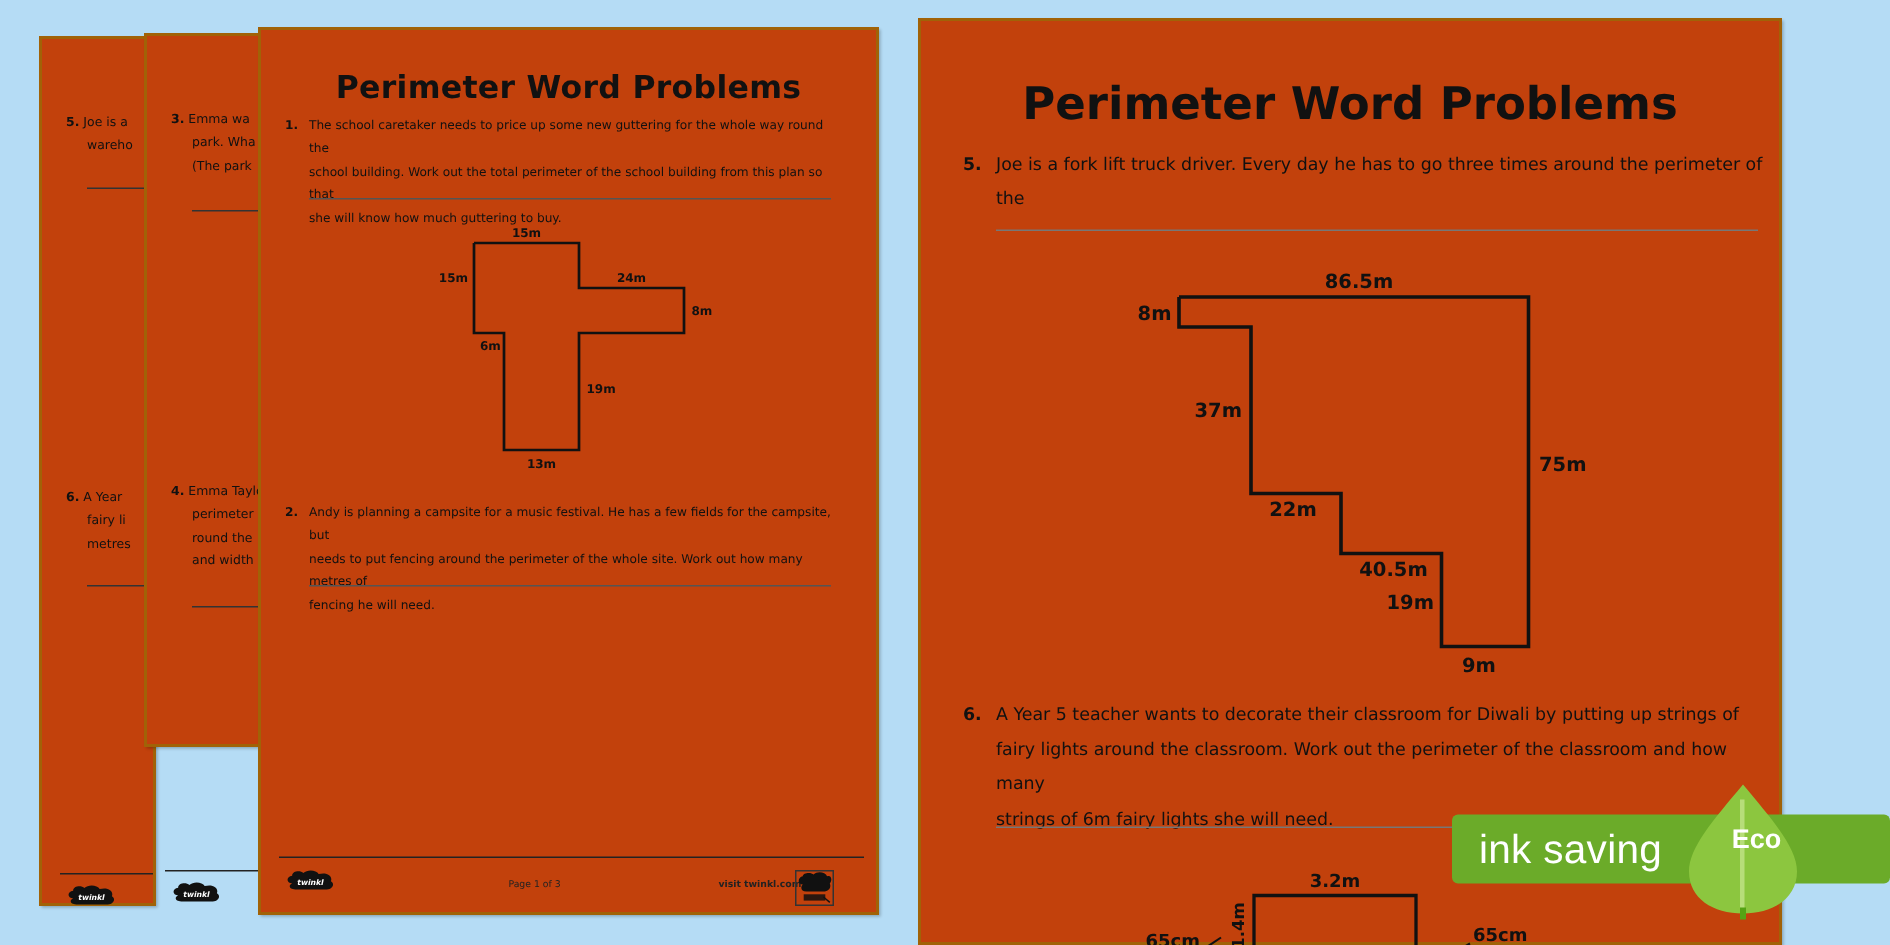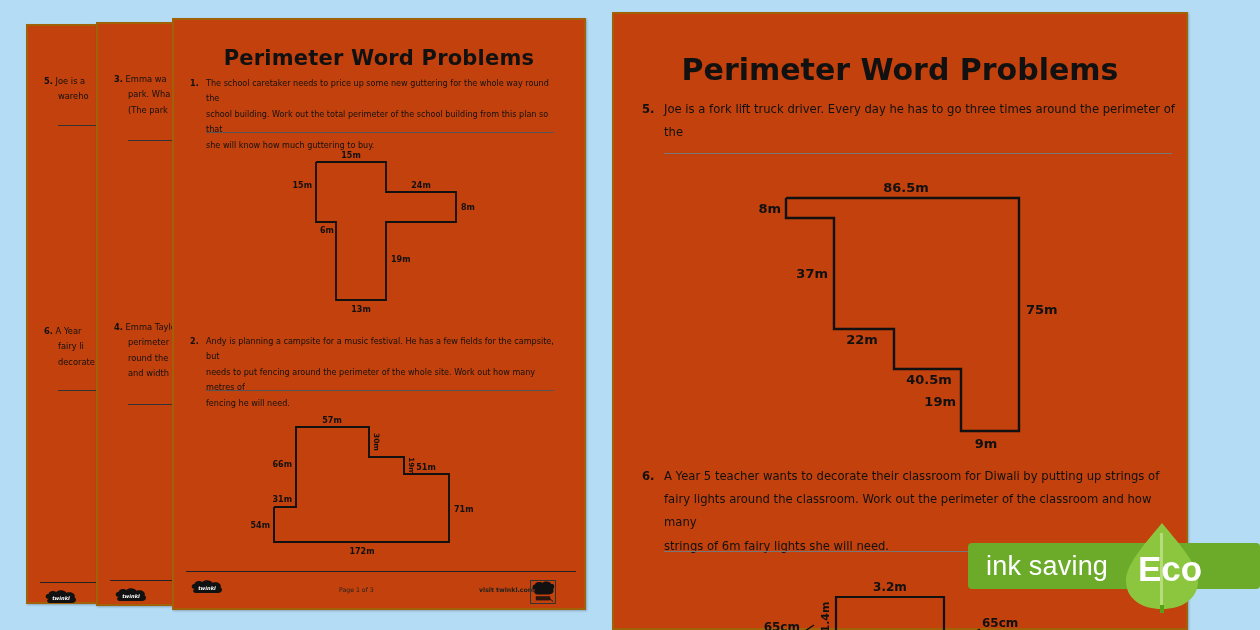--- a/index.html
+++ b/index.html
@@ -23,21 +23,21 @@
   .sheet {
     position: absolute;
     background: #c2410c;
     box-sizing: border-box;
     border: 2px solid #a16207;
     box-shadow: 1px 1px 2px rgba(0,0,0,0.25);
   }
 
   
   .sheet-p1 { left: 26px;  top: 24px; width: 78px;  height: 580px; z-index: 1; }
-  .sheet-p2 { left: 96px;  top: 22px; width: 82px;  height: 584px; z-index: 2; }
+  .sheet-p2 { left: 96px;  top: 22px; width: 82px;  height: 476px; z-index: 2; }
   .sheet-main-left { left: 172px; top: 18px; width: 414px; height: 592px; z-index: 3; }
   .sheet-main-right { left: 612px; top: 12px; width: 576px; height: 618px; z-index: 3; }
 
   .partial-body {
     position: absolute;
     left: 10px;
     right: -60px;
     top: 0;
     bottom: 0;
     overflow: hidden;
@@ -182,24 +182,24 @@
   .eco-leaf {
     position: absolute;
     left: 150px; top: -16px;
     width: 88px; height: 92px;
   }
   .eco-leaf svg { display: block; width: 100%; height: 100%; }
   .eco-word {
     position: absolute;
     left: 170px; top: 12px;
     width: 66px;
-    text-align: left;
+    text-align: center;
     font-family: "Liberation Sans", sans-serif;
     font-weight: 700;
-    font-size: 35px;
+    font-size: 18px;
     color: #ffffff;
   }
 </style>
 </head>
 <body>
 
 <div class="stage">
 
   <div class="sheet sheet-p1">
     <div class="partial-body">
@@ -207,21 +207,21 @@
         <span class="qnum">5.</span>
         <span>Joe is a</span><br>
         <span style="display:inline-block;width:14px;"></span><span>wareho</span>
       </div>
       <div class="rule-partial" style="left:20px; top:99px; width:58px;"></div>
 
       <div class="q-partial" style="left:6px; top:298px;">
         <span class="qnum">6.</span>
         <span>A Year</span><br>
         <span style="display:inline-block;width:14px;"></span><span>fairy li</span><br>
-        <span style="display:inline-block;width:14px;"></span><span>decorate</span>
+        <span style="display:inline-block;width:14px;"></span><span>metres</span>
       </div>
       <div class="rule-partial" style="left:20px; top:364px; width:58px;"></div>
     </div>
     <div class="footer-rule" style="left:12px; top:556px; width:62px;"></div>
     <div class="twinkl-logo" style="left:16px; top:564px;">
       <svg viewBox="0 0 100 44">
         <path d="M14 26 C2 26 2 12 14 11 C14 2 30 0 36 6 C44 -2 62 0 66 8 C82 3 94 12 90 22 C98 26 94 38 82 38 L20 38 C8 38 6 30 14 26 Z" fill="#111"></path>
         <text x="50" y="29" text-anchor="middle" font-family="DejaVu Sans, sans-serif" font-size="15" font-style="italic" font-weight="700" fill="#fff">twinkl</text>
       </svg>
     </div>
@@ -282,34 +282,20 @@
     </div>
 
     <div class="lp-q" style="left:32px; top:314px; width:348px;">
       <span class="qnum">2.</span>
       <span>Andy is planning a campsite for a music festival. He has a few fields for the campsite, but</span><br>
       <span>needs to put fencing around the perimeter of the whole site. Work out how many metres of</span><br>
       <span>fencing he will need.</span>
     </div>
     <div class="lp-rule" style="left:32px; top:370px; width:348px;"></div>
 
-    <div class="diagram" style="left:70px; top:374px;">
-      <svg width="260" height="165" viewBox="0 0 260 165">
-        <polyline points="30,113 52,113 52,33 125,33 125,63 160,63 160,80 205,80 205,148 30,148 30,113" fill="none" stroke="#111" stroke-width="1.9" stroke-linejoin="miter"></polyline>
-        <text class="dlabel" x="88" y="29" text-anchor="middle" font-size="8">57m</text>
-        <text class="dlabel" x="130" y="48" text-anchor="middle" font-size="7.4" transform="rotate(90,130,48)">30m</text>
-        <text class="dlabel" x="48" y="73" text-anchor="end" font-size="8">66m</text>
-        <text class="dlabel" x="165" y="72" text-anchor="middle" font-size="7.2" transform="rotate(90,165,72)">19m</text>
-        <text class="dlabel" x="182" y="76" text-anchor="middle" font-size="8">51m</text>
-        <text class="dlabel" x="48" y="108" text-anchor="end" font-size="8">31m</text>
-        <text class="dlabel" x="210" y="118" text-anchor="start" font-size="8">71m</text>
-        <text class="dlabel" x="26" y="134" text-anchor="end" font-size="8">54m</text>
-        <text class="dlabel" x="118" y="160" text-anchor="middle" font-size="8">172m</text>
-      </svg>
-    </div>
 
     <div class="footer-rule" style="left:12px; top:551px; width:390px;"></div>
     <div class="twinkl-logo" style="left:16px; top:560px;">
       <svg viewBox="0 0 100 44">
         <path d="M14 26 C2 26 2 12 14 11 C14 2 30 0 36 6 C44 -2 62 0 66 8 C82 3 94 12 90 22 C98 26 94 38 82 38 L20 38 C8 38 6 30 14 26 Z" fill="#111"></path>
         <text x="50" y="29" text-anchor="middle" font-family="DejaVu Sans, sans-serif" font-size="15" font-style="italic" font-weight="700" fill="#fff">twinkl</text>
       </svg>
     </div>
     <div class="lp-footer-text" style="left:165px; top:566px;">Page 1 of 3</div>
     <div class="lp-footer-text" style="left:305px; top:566px; font-weight:700;">visit twinkl.com</div>

